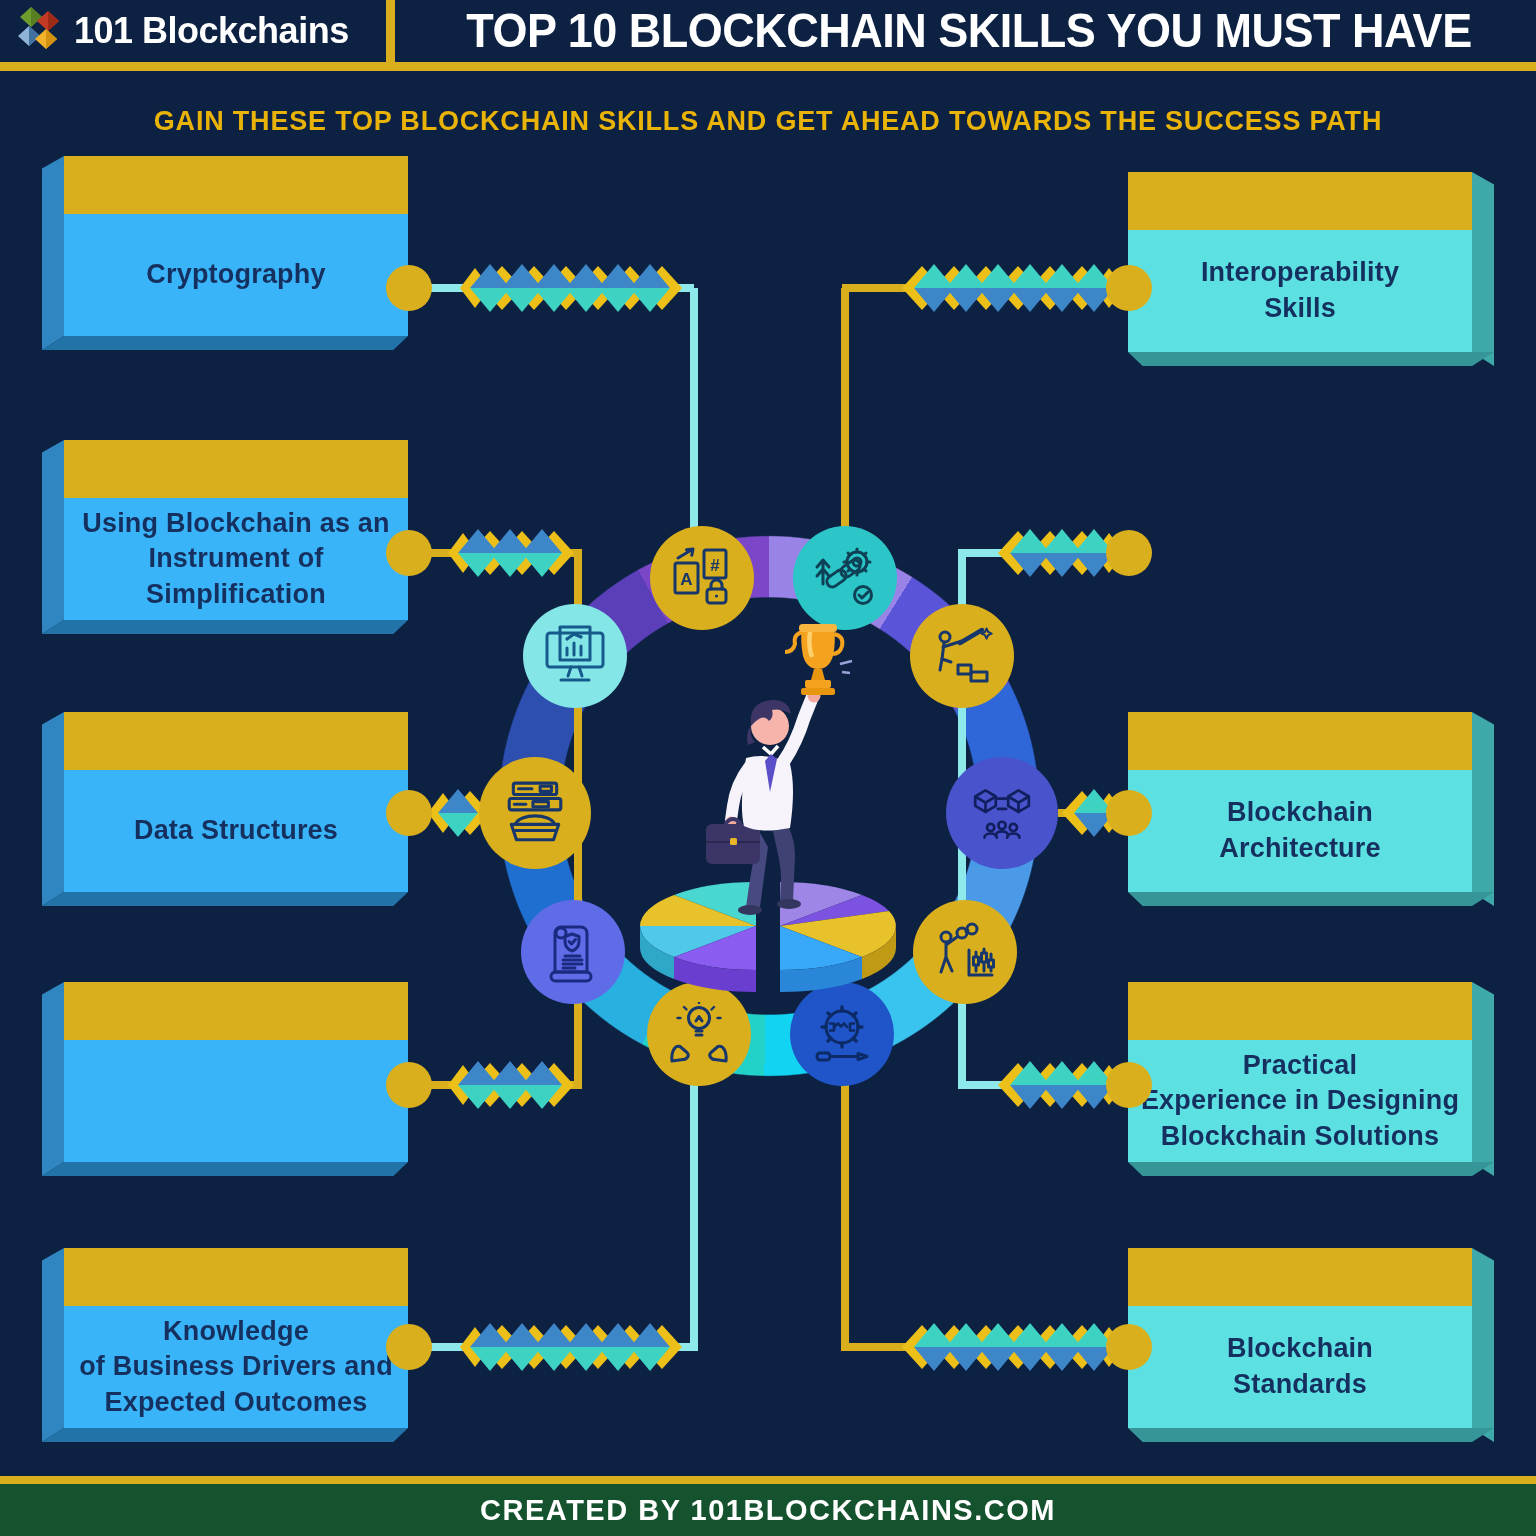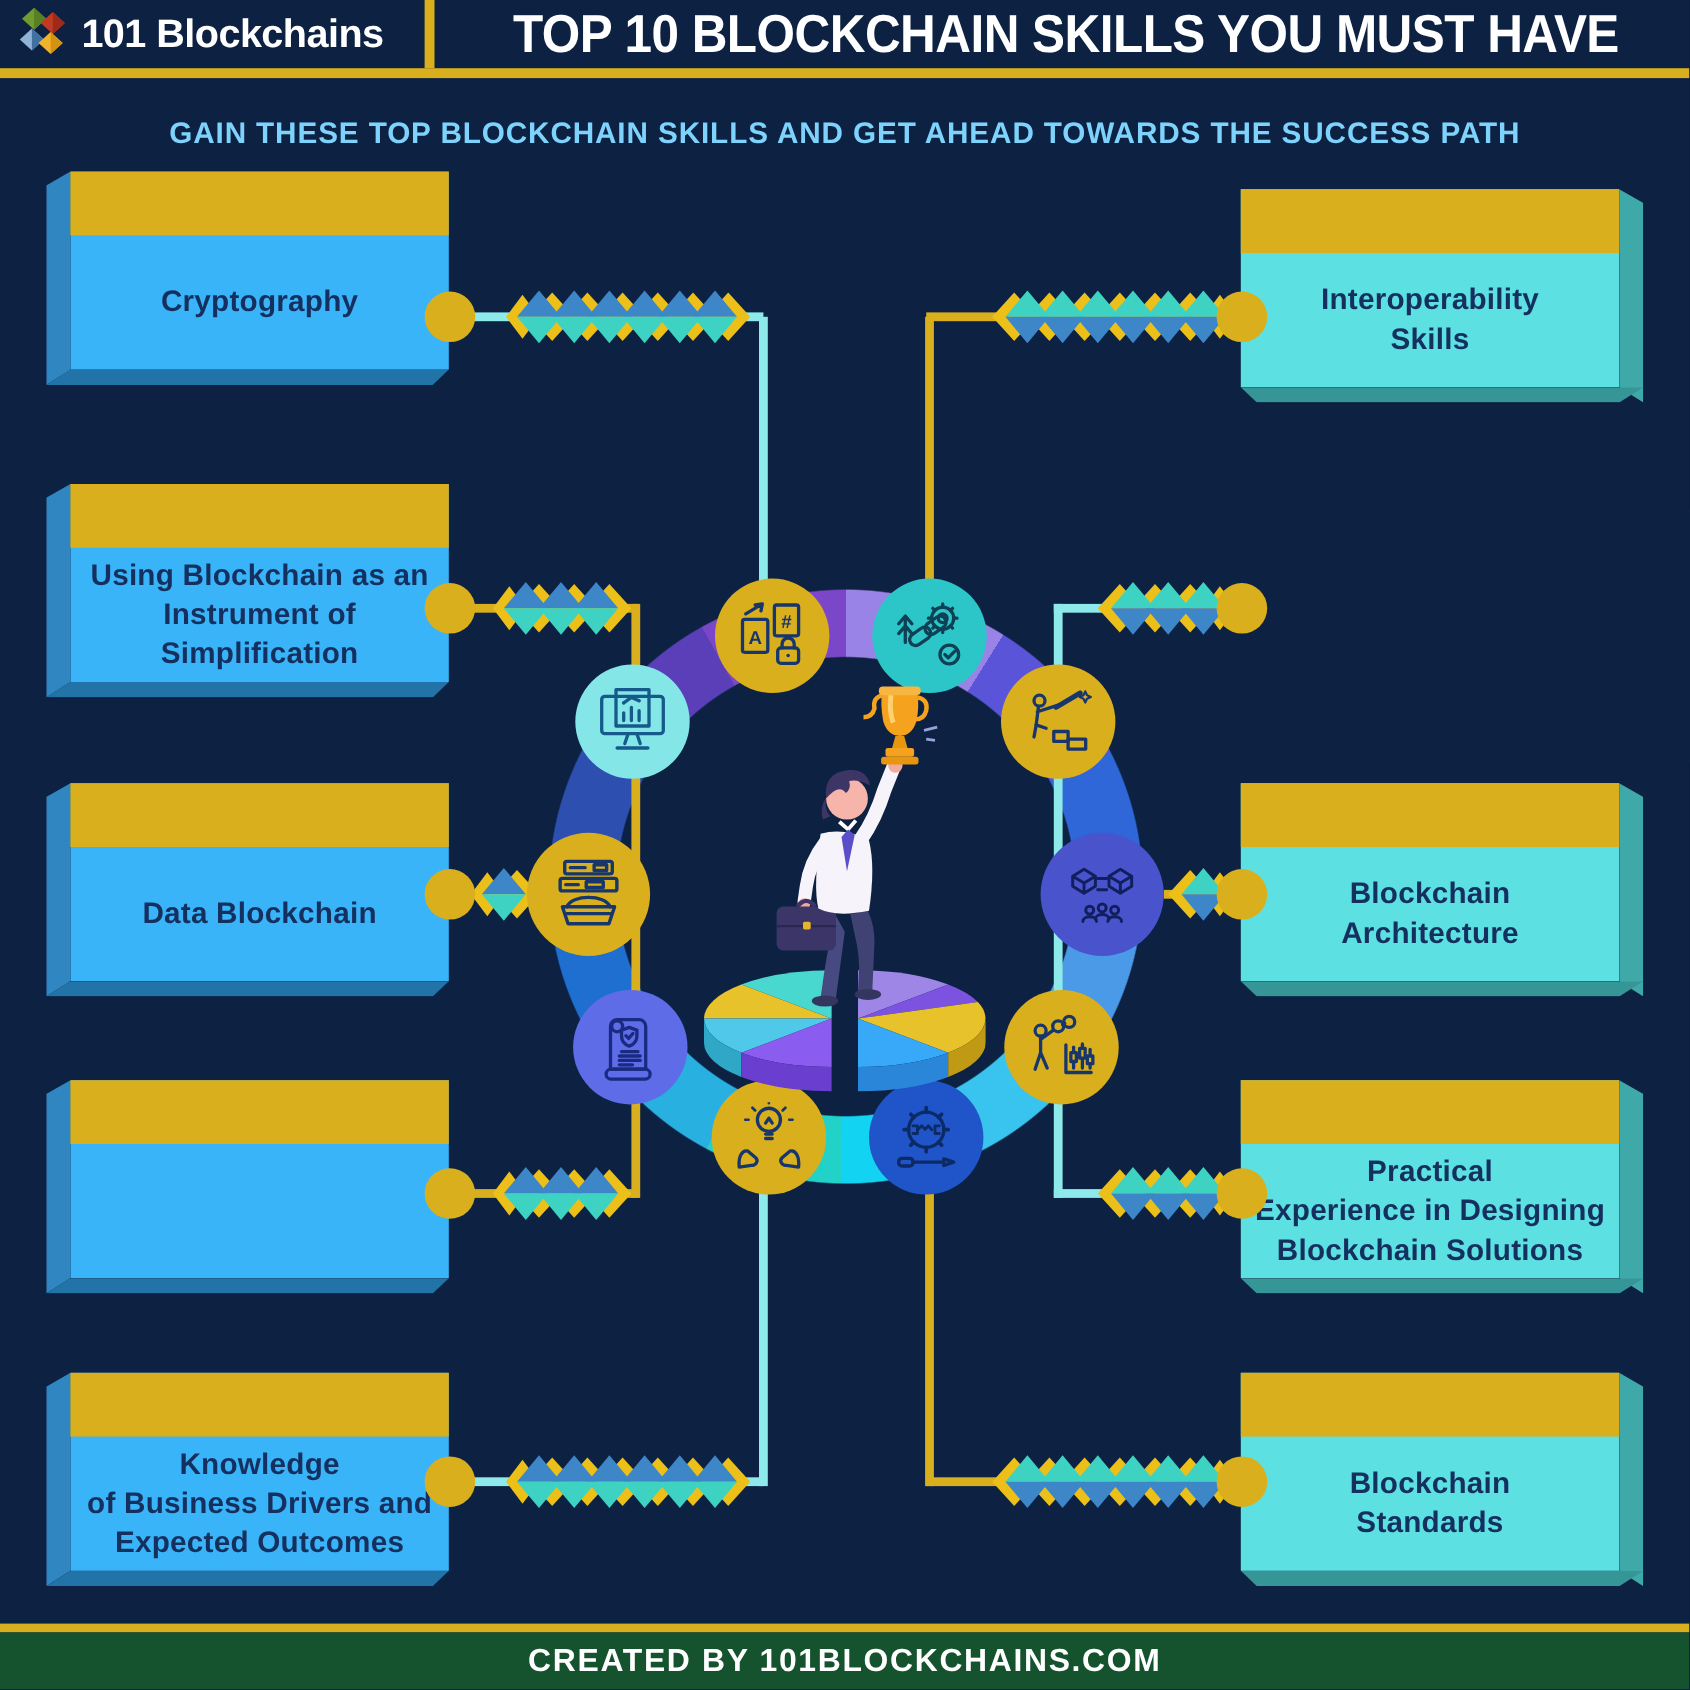--- a/index.html
+++ b/index.html
@@ -7,21 +7,21 @@
         font-family:"Liberation Sans", sans-serif;}
   
   .header{position:absolute;left:0;top:0;width:100%;height:62px;z-index:10;text-align:right;}
   .brand{position:absolute;left:14px;top:6px;display:flex;align-items:center;gap:10px;}
   .brand-text{color:#ffffff;font-size:36px;font-weight:bold;letter-spacing:-0.5px;}
   .hdr-divider{position:absolute;left:386px;top:0;width:9px;height:62px;background:#d9af1d;}
   .title{position:absolute;left:408px;right:6px;top:0;height:62px;display:flex;align-items:center;
          justify-content:center;color:#ffffff;font-size:45px;font-weight:bold;letter-spacing:-0.5px;
          transform:scaleY(1.08);}
   .top-rule{position:absolute;left:0;top:62px;width:100%;height:9px;background:#d9af1d;z-index:10;}
-  .subtitle{position:absolute;left:0;top:106px;width:100%;text-align:center;color:#7dd3fc;
+  .subtitle{position:absolute;left:0;top:106px;width:100%;text-align:center;color:#eab308;
             font-size:27px;font-weight:bold;letter-spacing:0.8px;z-index:10;}
   
   .foot-rule{position:absolute;left:0;top:1476px;width:100%;height:8px;background:#d9af1d;z-index:10;}
   .footer{position:absolute;left:0;top:1484px;width:100%;height:52px;background:#14532d;z-index:10;
           display:flex;align-items:center;justify-content:center;color:#ffffff;font-size:29px;
           font-weight:bold;letter-spacing:1.5px;}
   
   .skill-box{position:absolute;width:344px;height:180px;z-index:4;}
   .face{position:absolute;left:0;top:0;width:100%;height:100%;}
   .band{position:absolute;left:0;top:0;width:100%;height:58px;background:#d9af1d;}
@@ -366,21 +366,21 @@
       <div class="band"></div>
     <div class="lbl">Using Blockchain as an
 Instrument of
 Simplification</div>
   </div>
   <div class="skill-box lft" style="left:64px;top:712px;">
     <div class="side"></div>
       <div class="bot"></div>
     <div class="face"></div>
       <div class="band"></div>
-    <div class="lbl">Data Blockchain</div>
+    <div class="lbl">Data Structures</div>
   </div>
   <div class="skill-box lft" style="left:64px;top:982px;">
     <div class="side"></div>
       <div class="bot"></div>
     <div class="face"></div>
       <div class="band"></div>
   </div>
   <div class="skill-box lft" style="left:64px;top:1248px;">
     <div class="side"></div>
       <div class="bot"></div>

